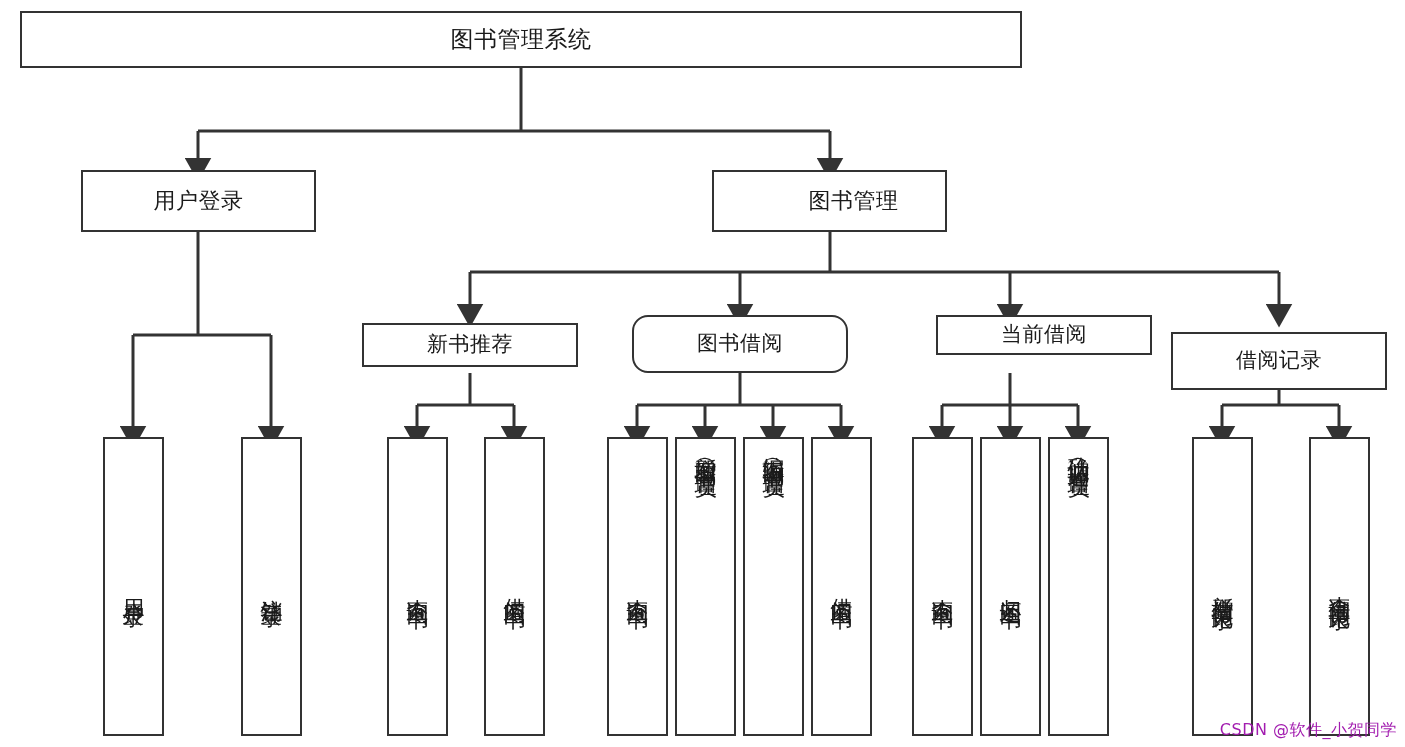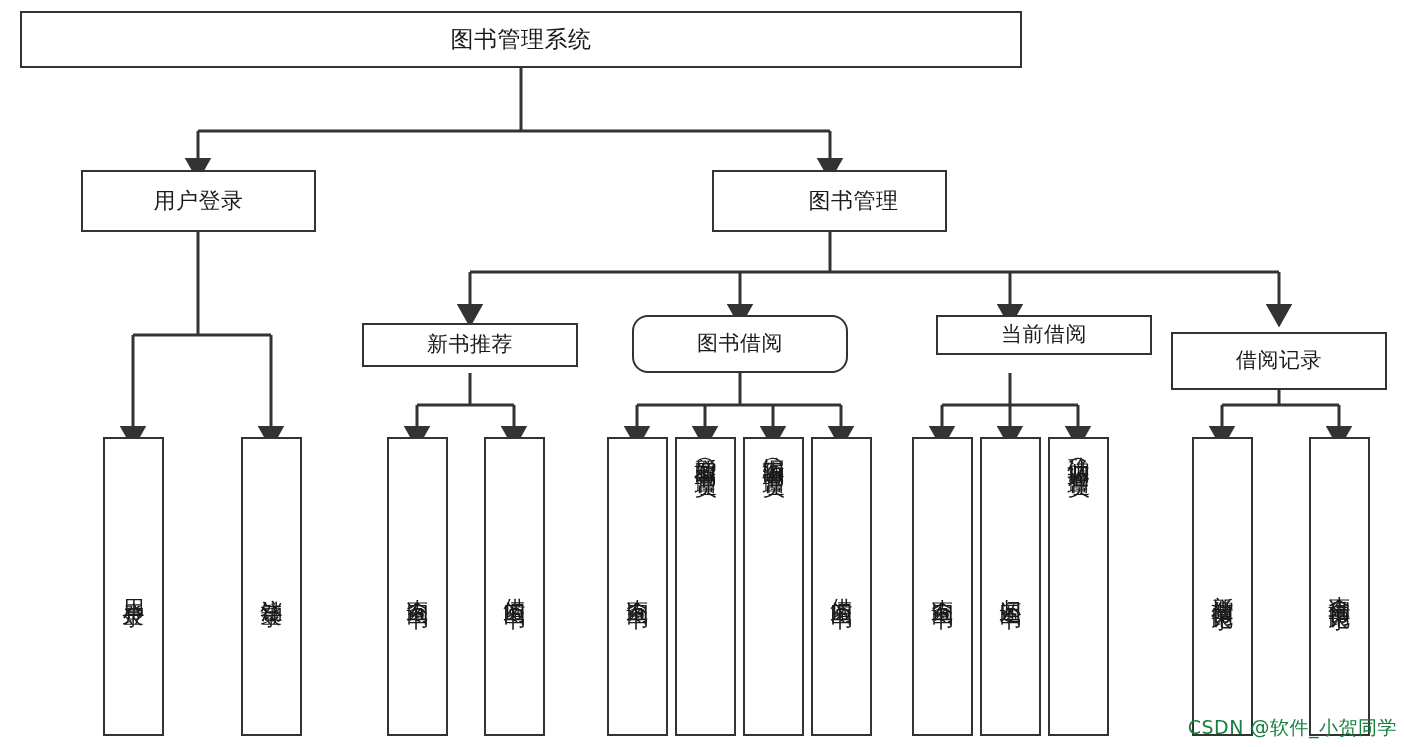--- a/index.html
+++ b/index.html
@@ -60,22 +60,22 @@
     white-space: nowrap;
     margin: 0 auto;
   }
   .node.leaf.centered {
     align-items: center;
   }
   .watermark {
     position: absolute;
     right: 8px;
     bottom: 6px;
-    font-size: 19px;
-    color: #15803d;
+    font-size: 16px;
+    color: #a21caf;
     letter-spacing: 0.5px;
     white-space: nowrap;
     z-index: 3;
     font-family: "DejaVu Sans", "Liberation Sans", sans-serif;
   }
 </style>
 </head>
 <body>
 
 <div id="canvas">

